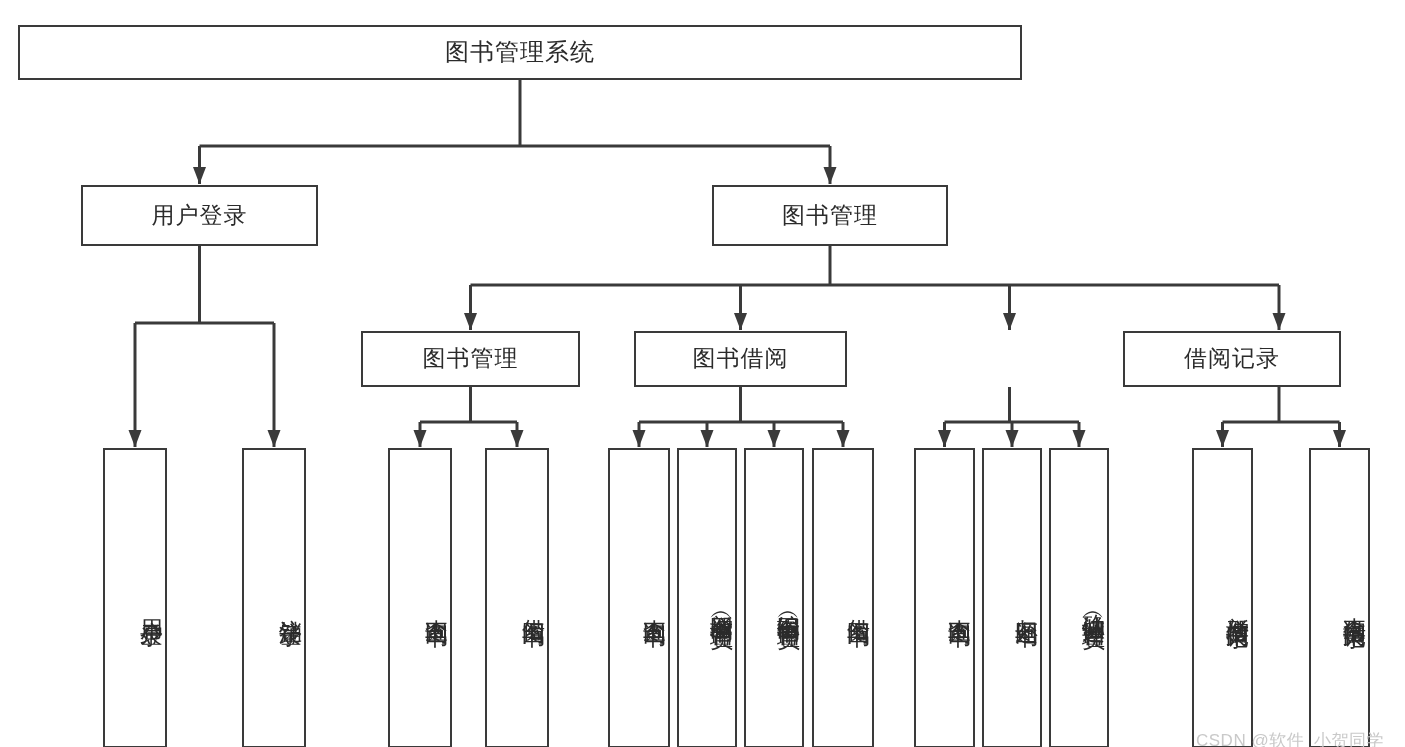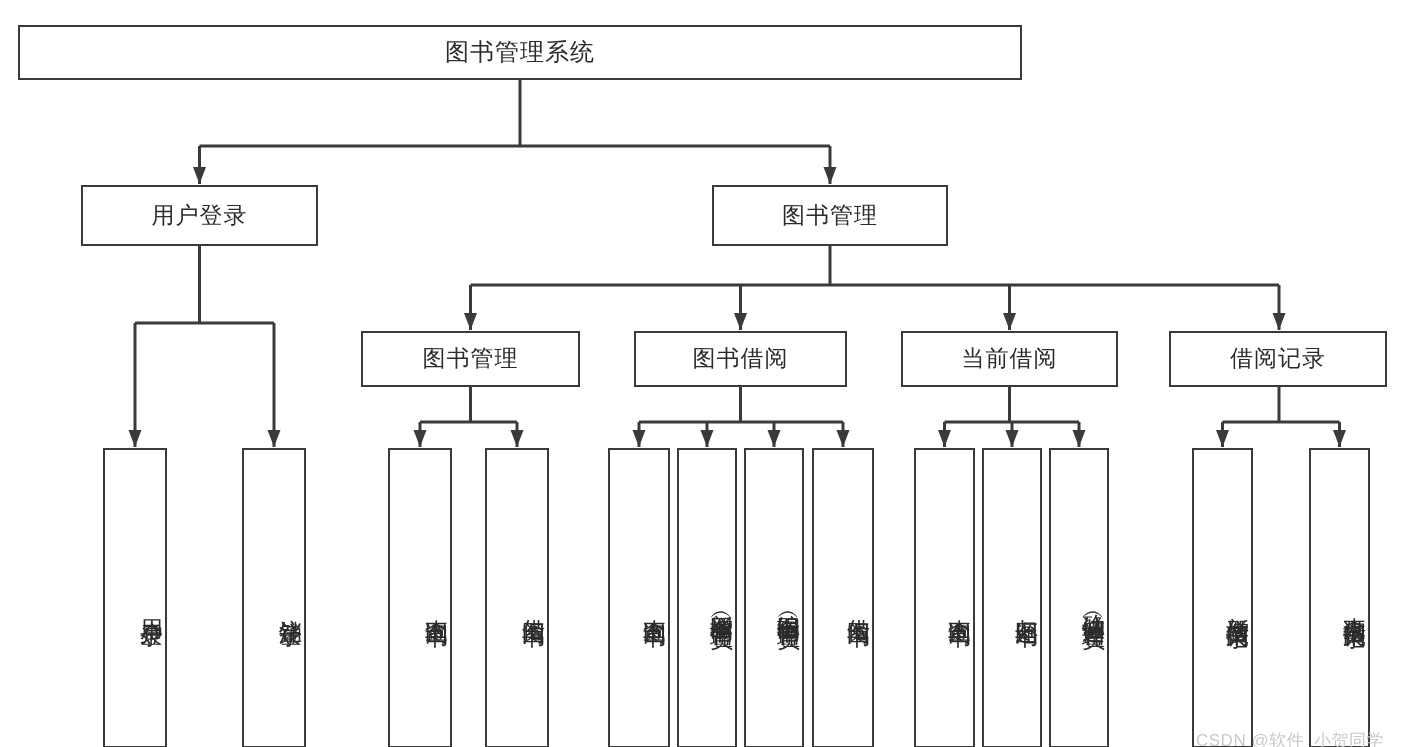--- a/index.html
+++ b/index.html
@@ -150,24 +150,21 @@
   <div class="node node-h" style="left:712px; top:172px; width:236px; height:61px;justify-content:center;">
     <span>图书管理</span>
   </div>
 
   <div class="node node-h" style="left:361px; top:318px; width:219px; height:56px;">
     <span>图书管理</span>
   </div>
   <div class="node node-h" style="left:634px; top:318px; width:213px; height:56px;align-items:center;">
     <span>图书借阅</span>
   </div>
-  <div class="node node-h" style="left:901px; top:318px; width:217px; height:56px;">
-    <span>当前借阅</span>
-  </div>
-  <div class="node node-h" style="left:1169px; top:318px; width:218px; height:56px;">
+  <div class="node node-h" style="left:1123px; top:318px; width:218px; height:56px;">
     <span>借阅记录</span>
   </div>
 
   <div class="node node-v" style="left:103px; top:435px; width:64px; height:300px;">
     <span>用户登录</span>
   </div>
   <div class="node node-v" style="left:242px; top:435px; width:64px; height:300px;">
     <span>注销登录</span>
   </div>
 

